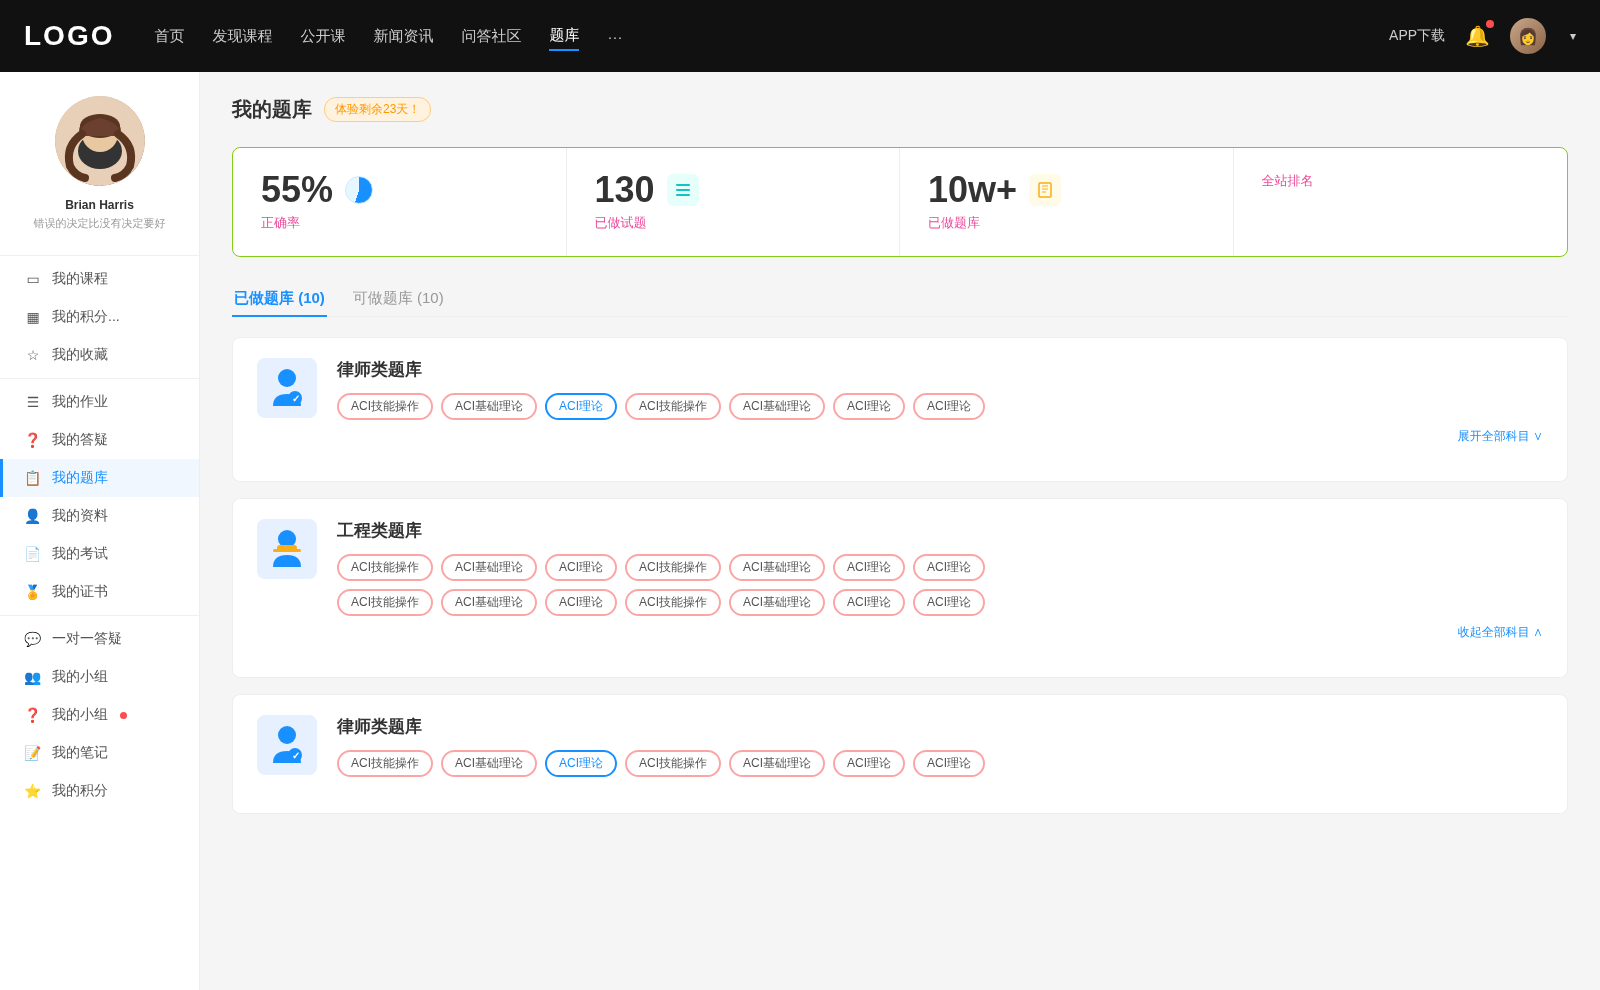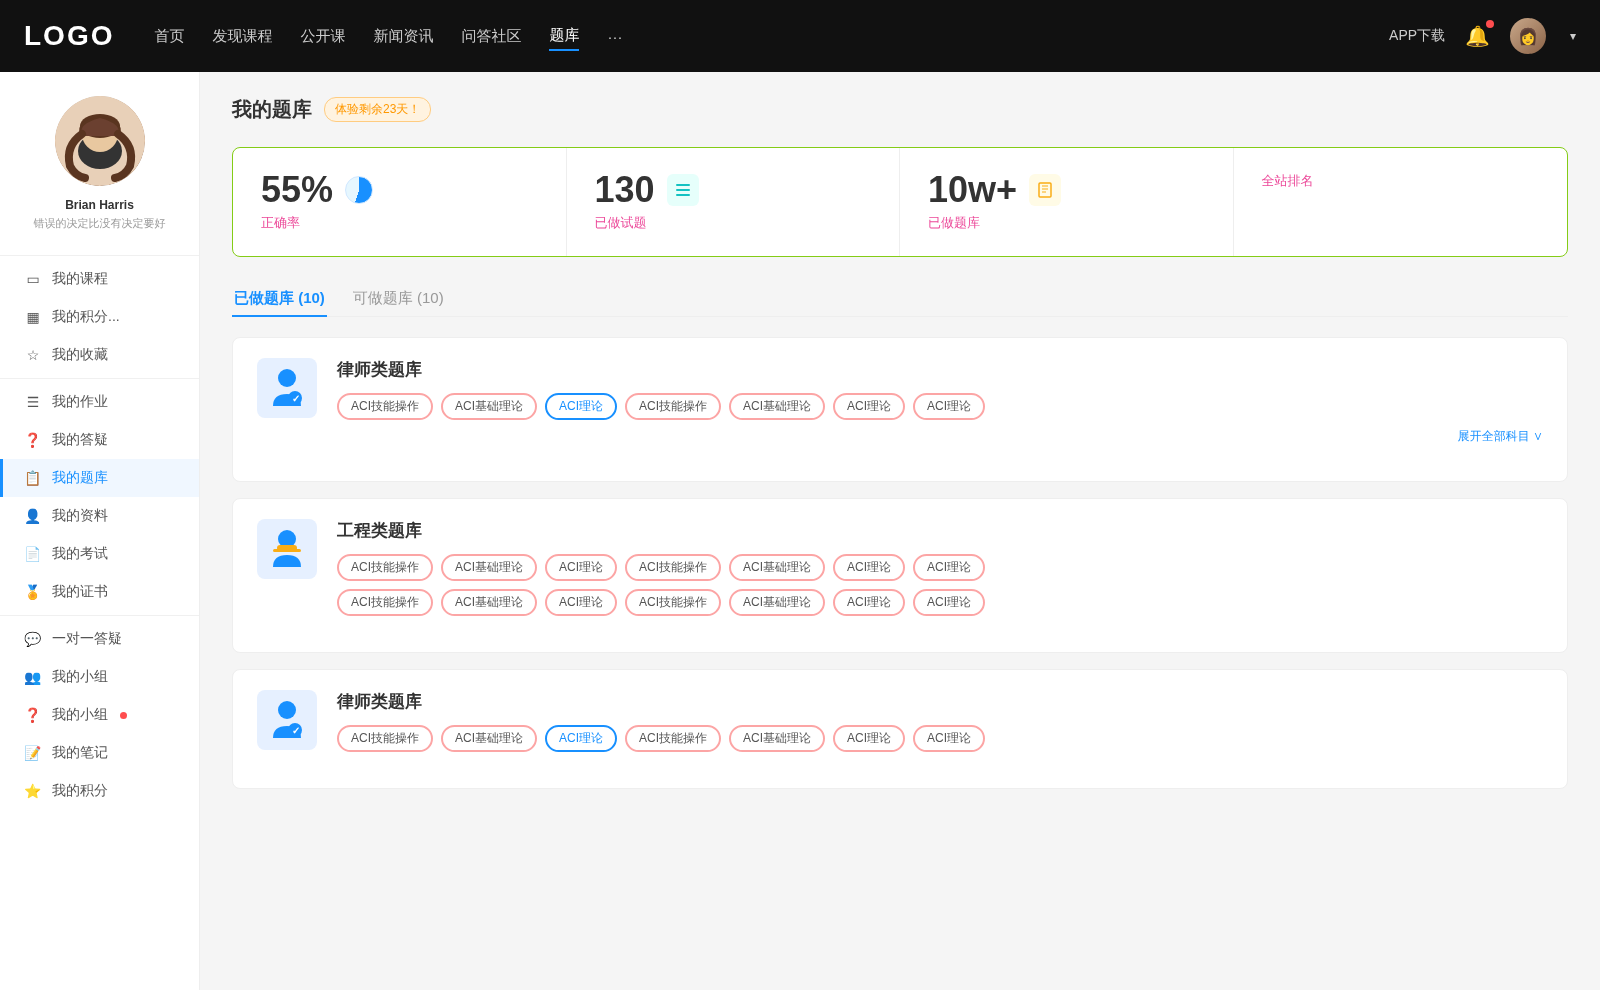--- a/index.html
+++ b/index.html
@@ -397,20 +397,21 @@
           </div>
           <div class="qbank-tags" style="margin-top:8px">
             <span class="qbank-tag">ACI技能操作</span>
             <span class="qbank-tag">ACI基础理论</span>
             <span class="qbank-tag">ACI理论</span>
             <span class="qbank-tag">ACI技能操作</span>
             <span class="qbank-tag">ACI基础理论</span>
             <span class="qbank-tag">ACI理论</span>
             <span class="qbank-tag">ACI理论</span>
           </div>
+          <div class="qbank-collapse">收起全部科目 ∧</div>
         </div>
       </div>
     </div>
 
     <div class="qbank-card">
       <div class="qbank-header">
         <div class="qbank-icon">
           <svg width="48" height="48" viewBox="0 0 48 48">
             <circle cx="24" cy="14" r="9" fill="#1890ff"></circle>
             <path d="M10 42 Q10 30 24 30 Q38 30 38 42" fill="#1890ff"></path>

